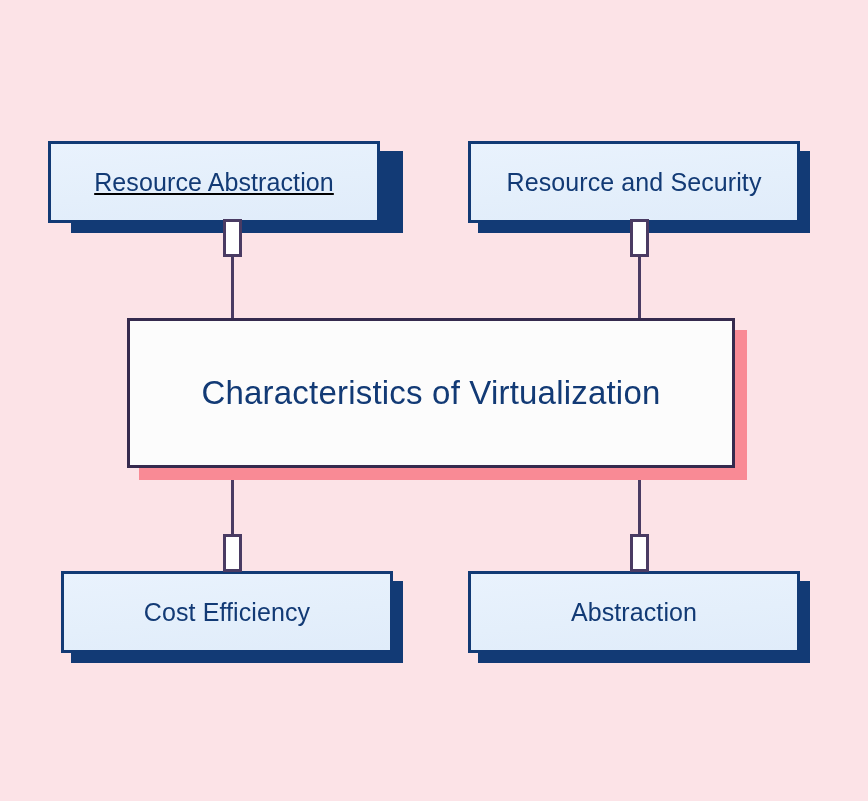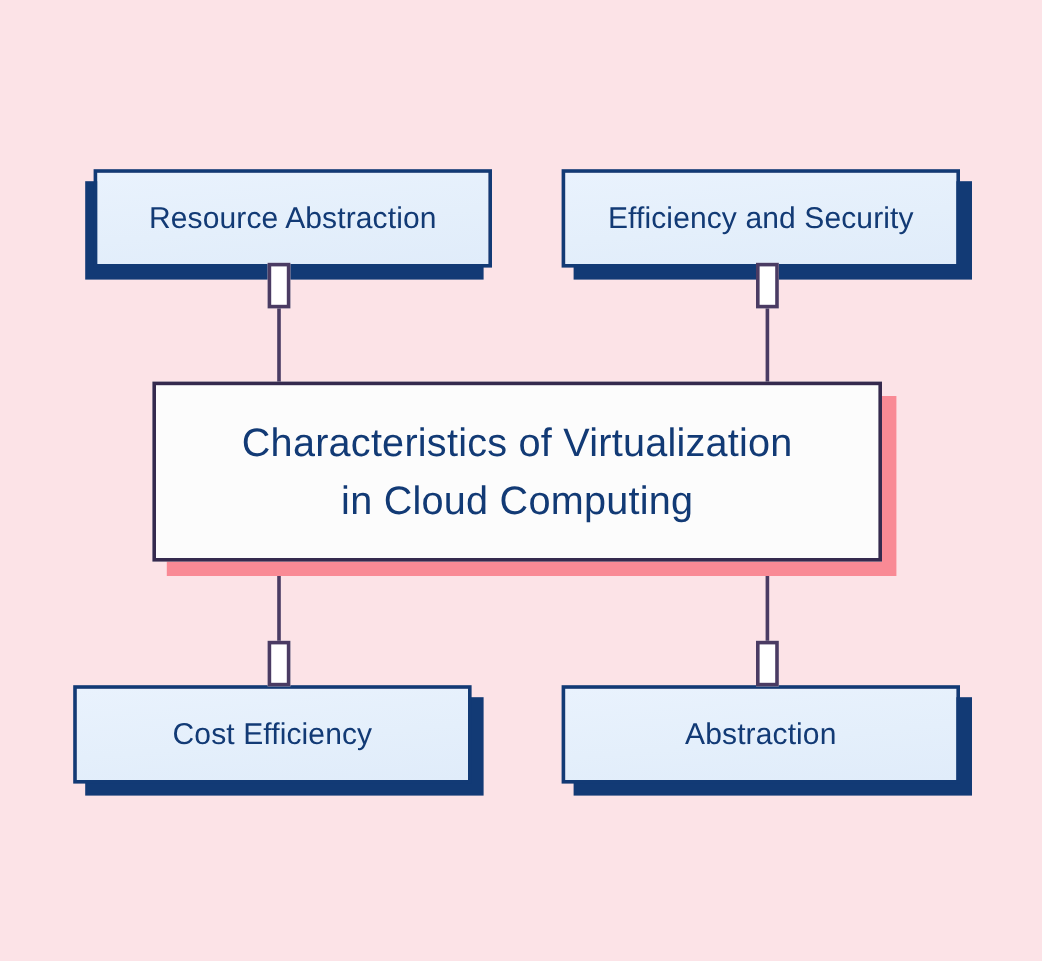--- a/index.html
+++ b/index.html
@@ -96,27 +96,27 @@
     background: #FFFFFF;
     z-index: 7;
   }
 </style>
 </head>
 <body>
 
 <div id="diagram-canvas">
 
   <div class="node-shadow" style="left:71px; top:151px; width:332px; height:82px;"></div>
-  <div class="node" id="node-resource-abstraction" style="left:78px; top:141px; width:332px; height:82px;">
+  <div class="node" id="node-resource-abstraction" style="left:48px; top:141px; width:332px; height:82px;text-decoration:underline;">
     <span class="node-label">Resource Abstraction</span>
   </div>
 
   <div class="node-shadow" style="left:478px; top:151px; width:332px; height:82px;"></div>
   <div class="node" id="node-isolation-and-security" style="left:468px; top:141px; width:332px; height:82px;">
-    <span class="node-label">Efficiency and Security</span>
+    <span class="node-label">Resource and Security</span>
   </div>
 
   <div class="node-shadow" style="left:71px; top:581px; width:332px; height:82px;"></div>
   <div class="node" id="node-cost-efficiency" style="left:61px; top:571px; width:332px; height:82px;">
     <span class="node-label">Cost Efficiency</span>
   </div>
 
   <div class="node-shadow" style="left:478px; top:581px; width:332px; height:82px;"></div>
   <div class="node" id="node-scalability" style="left:468px; top:571px; width:332px; height:82px;">
     <span class="node-label">Abstraction</span>
@@ -129,17 +129,16 @@
 
   <div class="connector-tab" style="left:223px; top:219px; height:38px;"></div>
   <div class="connector-tab" style="left:630px; top:219px; height:38px;"></div>
   <div class="connector-tab" style="left:223px; top:534px; height:38px;"></div>
   <div class="connector-tab" style="left:630px; top:534px; height:38px;"></div>
 
   <div id="center-shadow"></div>
   <div id="center-node">
     <div id="center-title">
       <div>Characteristics of Virtualization</div>
-      <div>in Cloud Computing</div>
     </div>
   </div>
 
 </div>
 
 </body></html>

